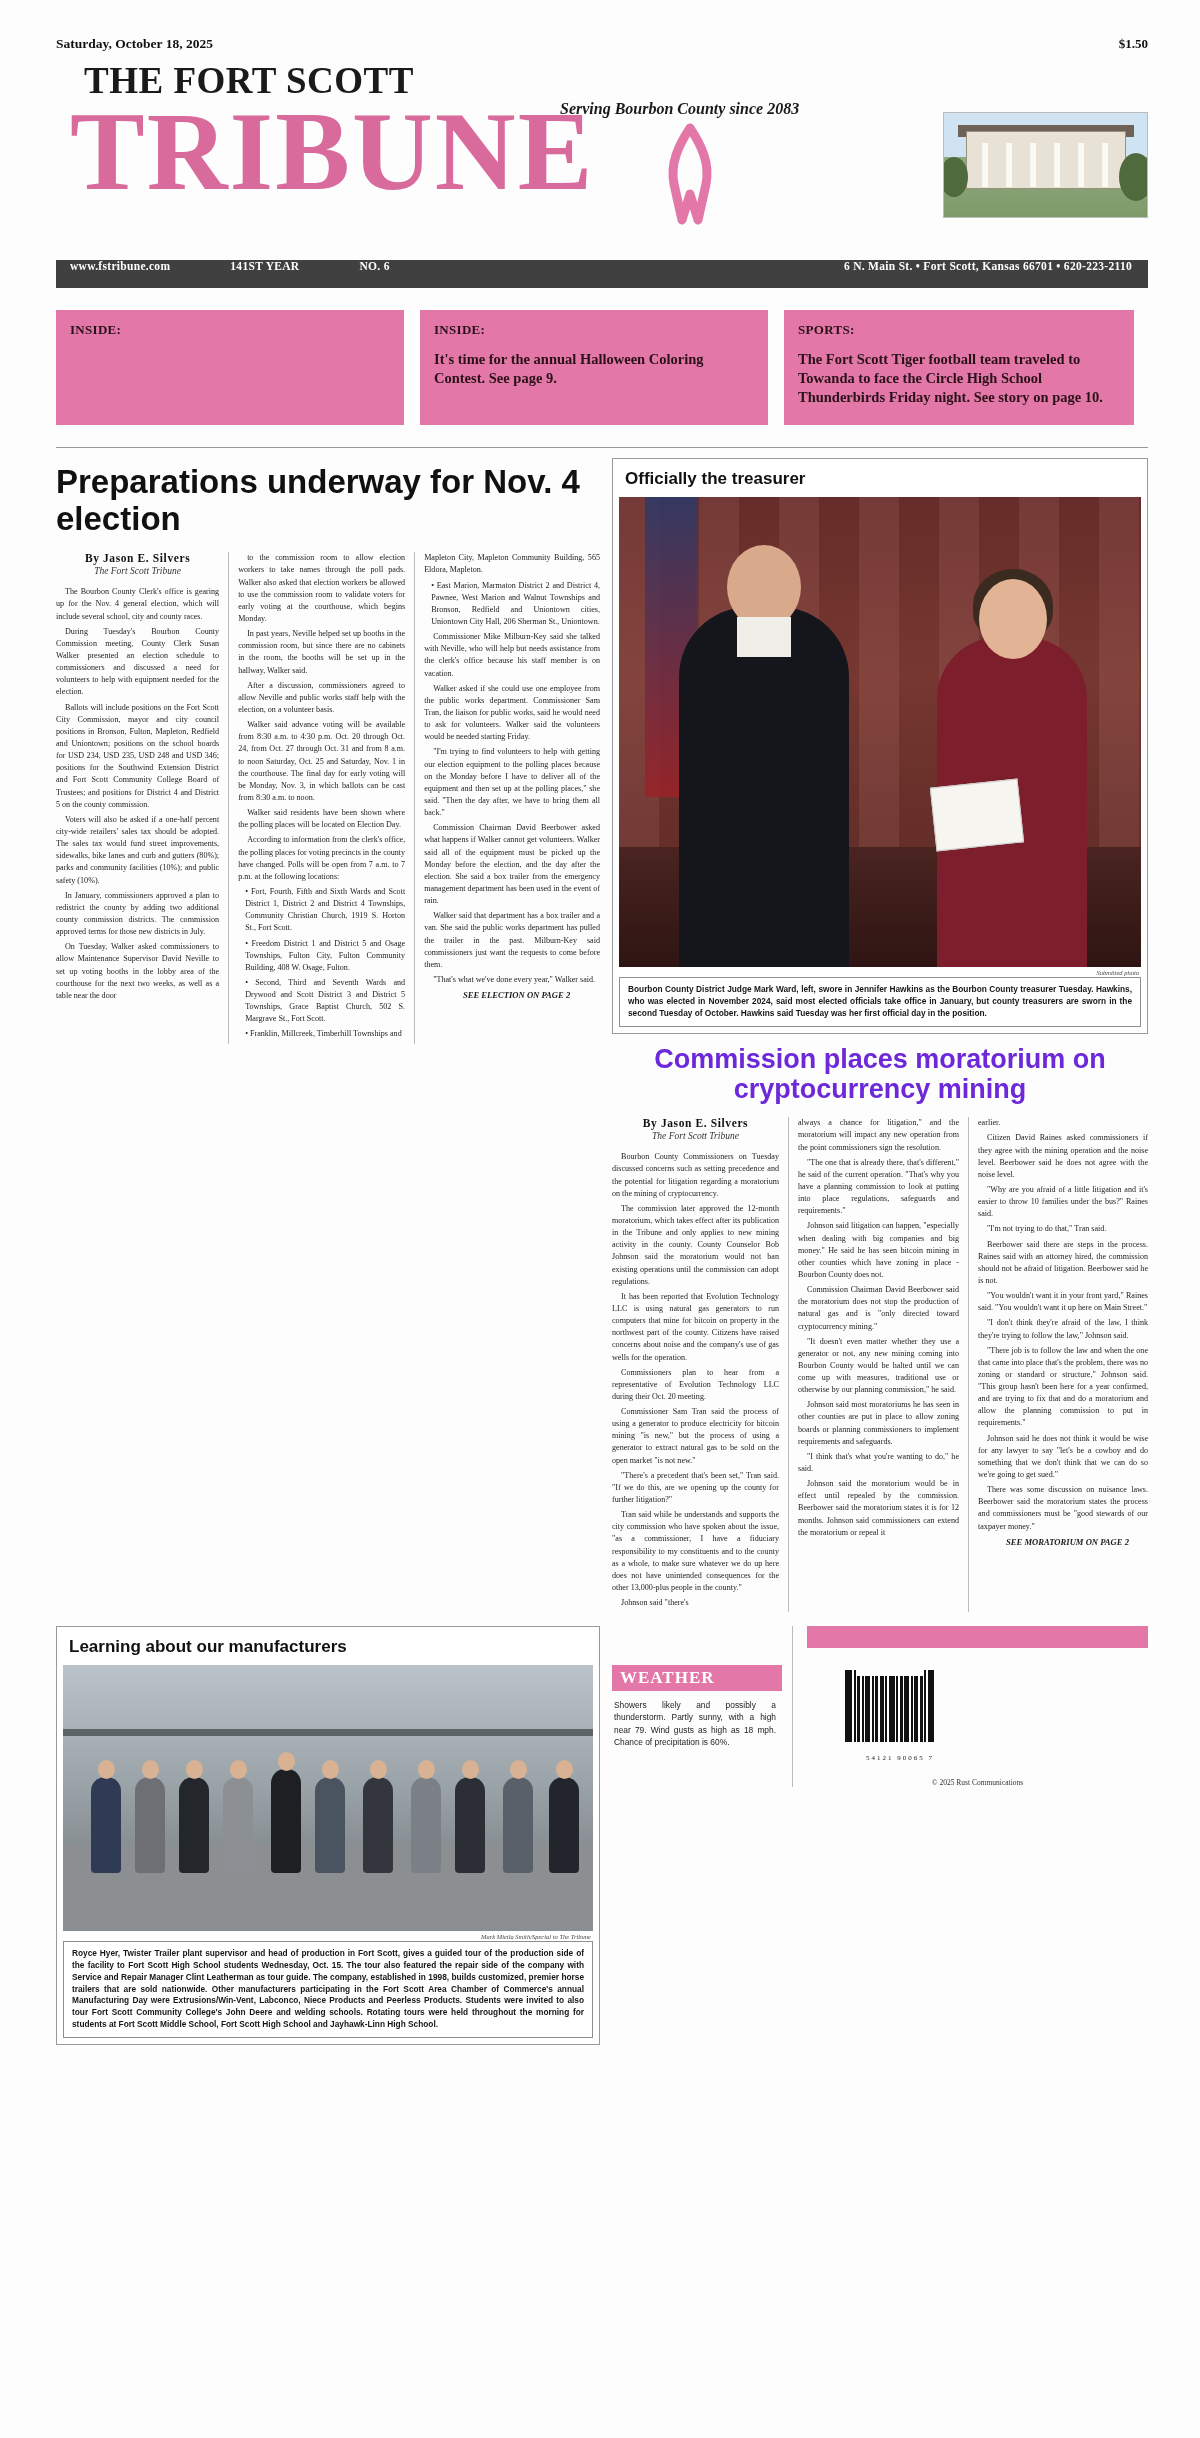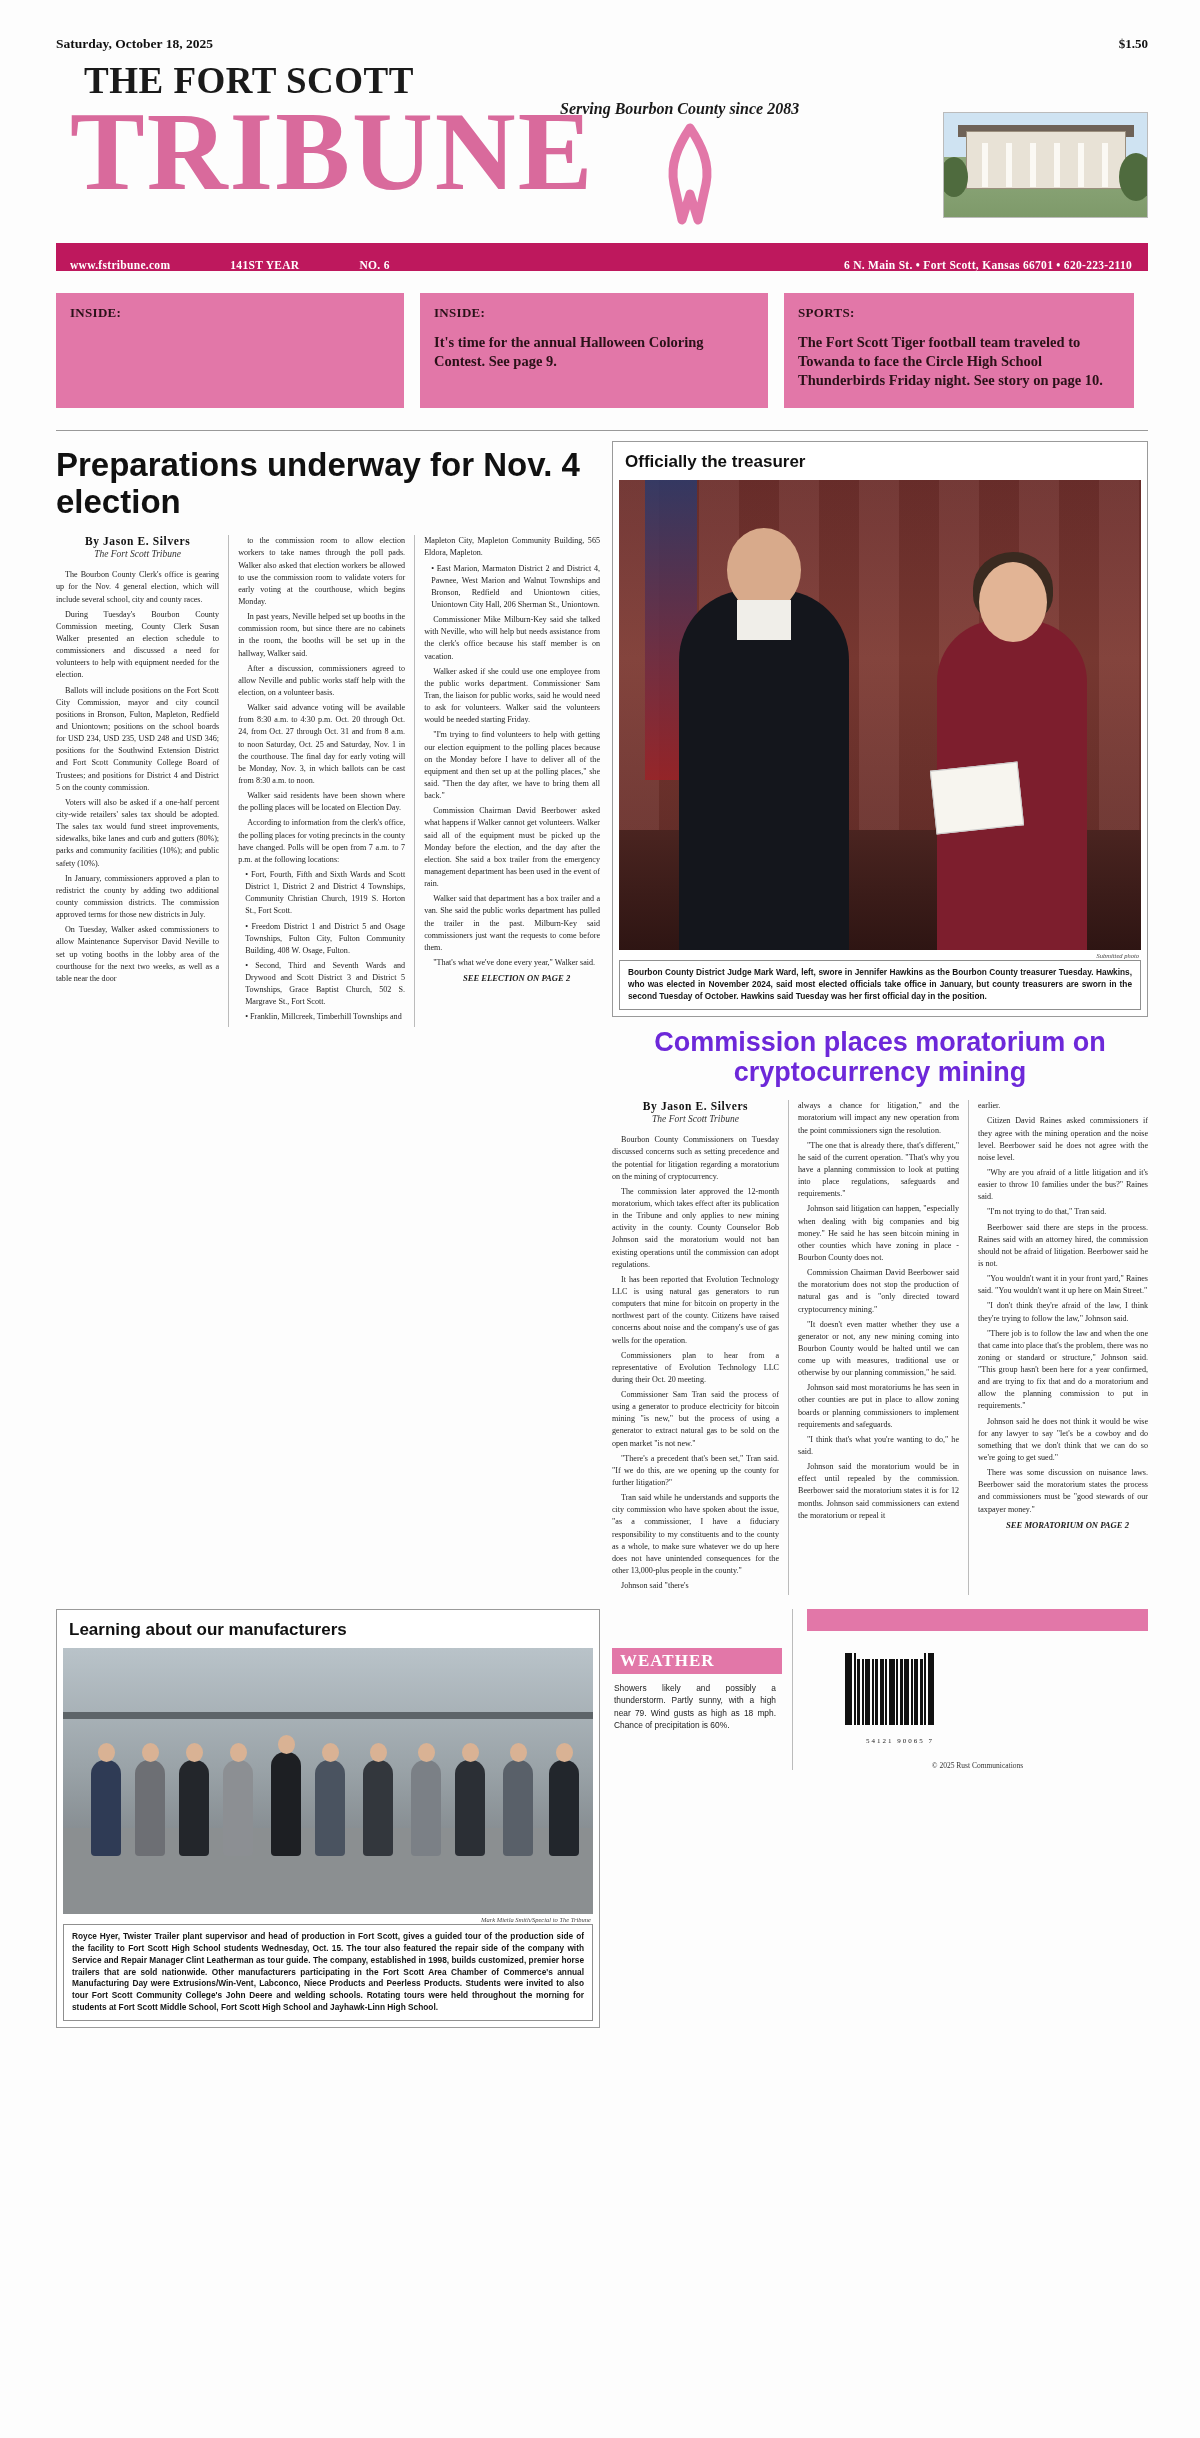--- a/index.html
+++ b/index.html
@@ -97,26 +97,26 @@
   .mh-photo .col {
     position: absolute; top: 30px; width: 6px; height: 44px; background: #fbf9f4;
   }
   .mh-photo .tree {
     position:absolute; width: 28px; height: 40px; border-radius: 50%;
     background: #4f6b3e;
   }
 
   
   .infobar {
-    margin: 1px 52px 0 56px;
-    background: #be185d;
+    margin: 18px 52px 0 56px;
+    background: #404040;
     color: #fff;
     height: 28px;
     display: flex;
-    align-items: flex-end;
+    align-items: flex-start;
     font-size: 11.5px;
     font-weight: bold;
     font-family: "Liberation Serif", serif;
     letter-spacing: 0.3px;
   }
   .infobar .left { padding-left: 14px; display: flex; gap: 60px; }
   .infobar .right { margin-left: auto; padding-right: 16px; }
 
   
   .promos {

